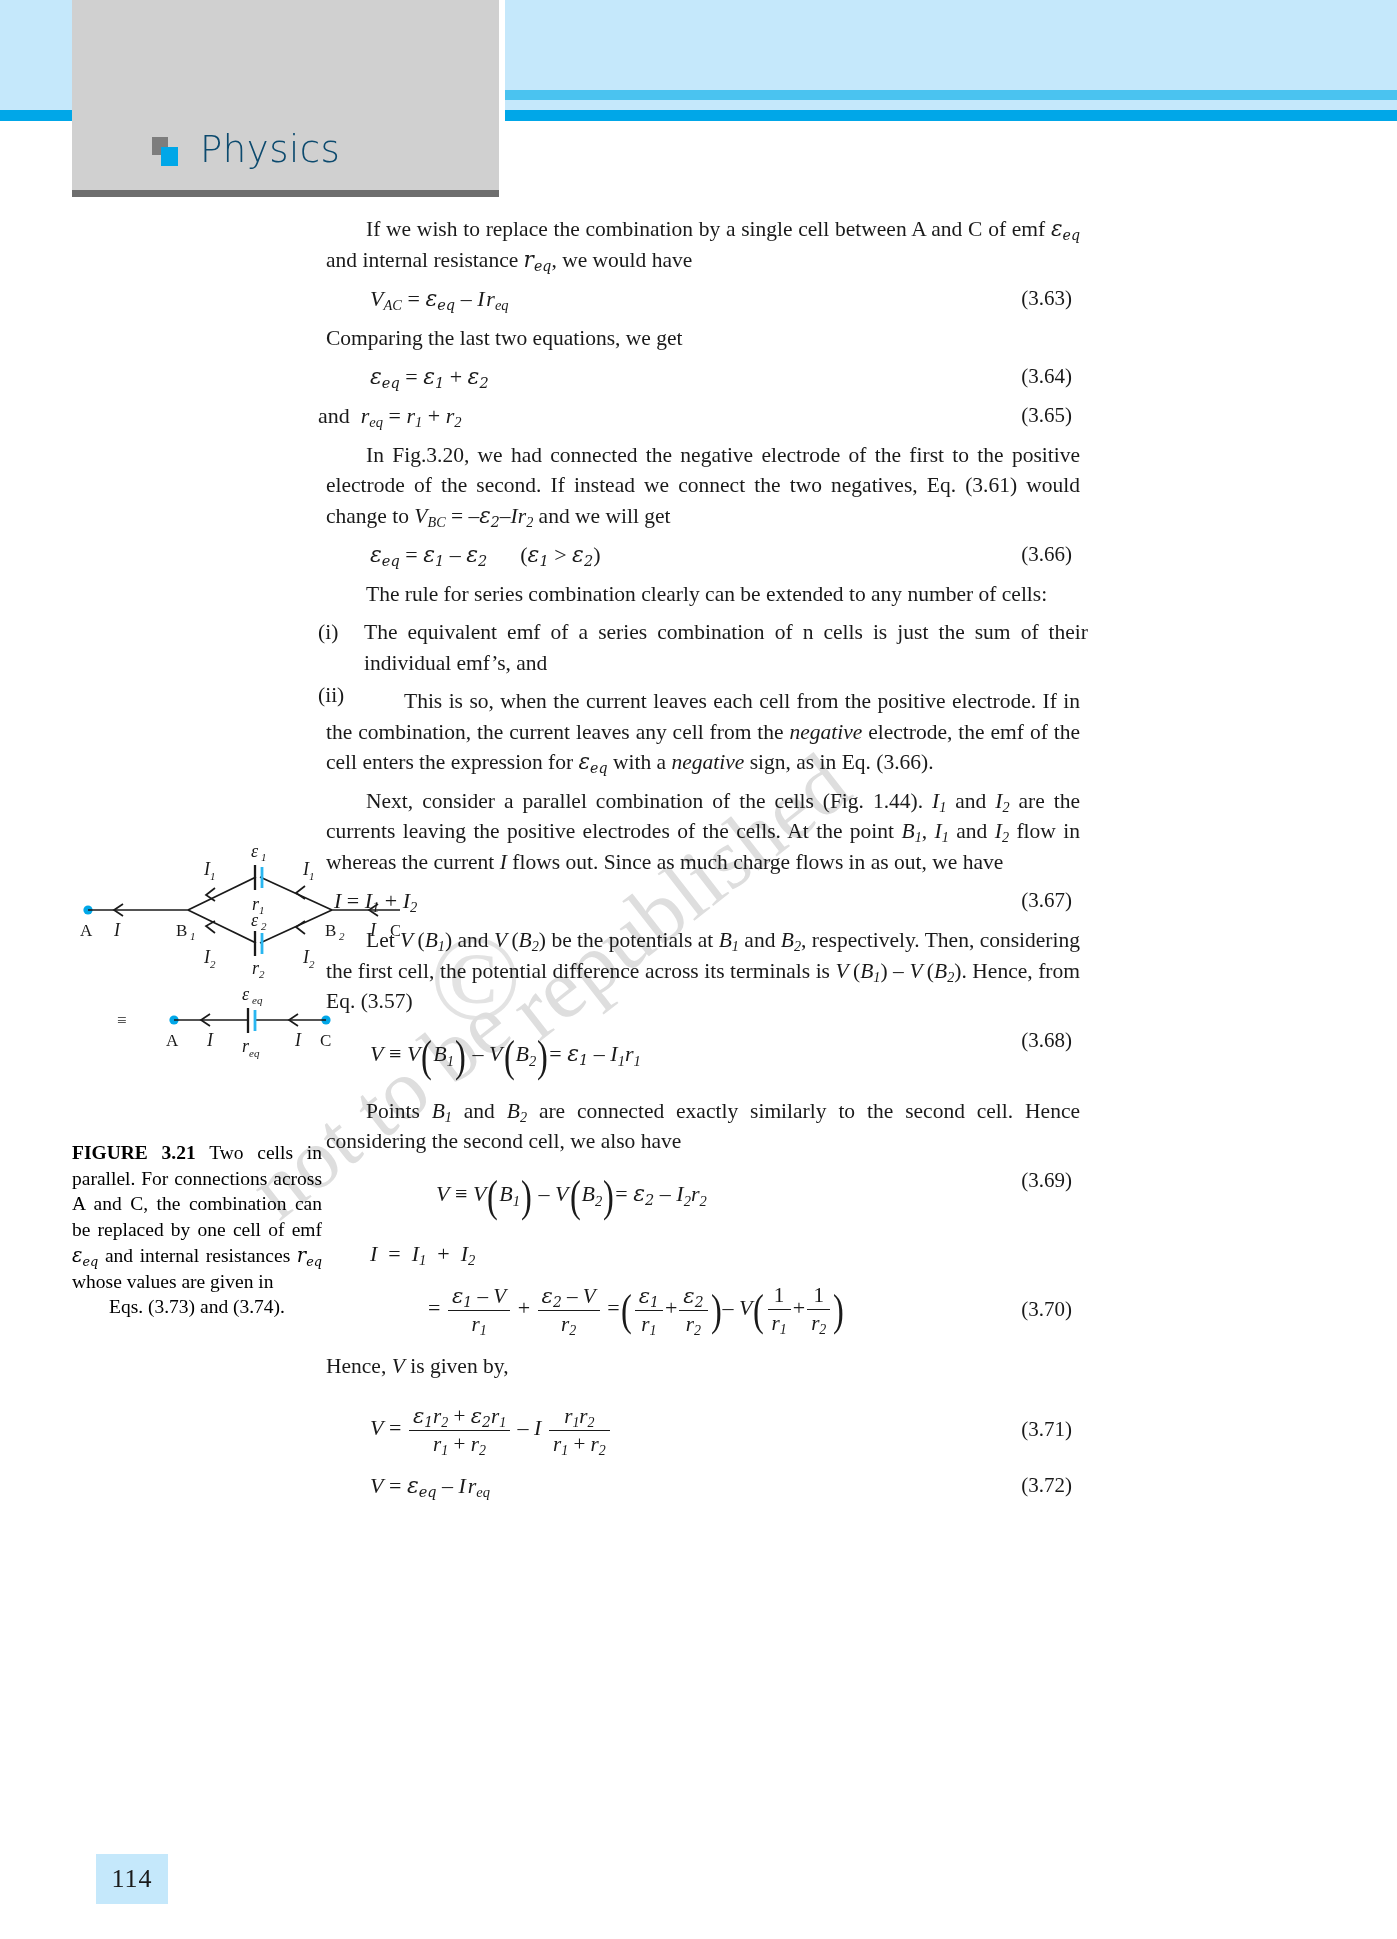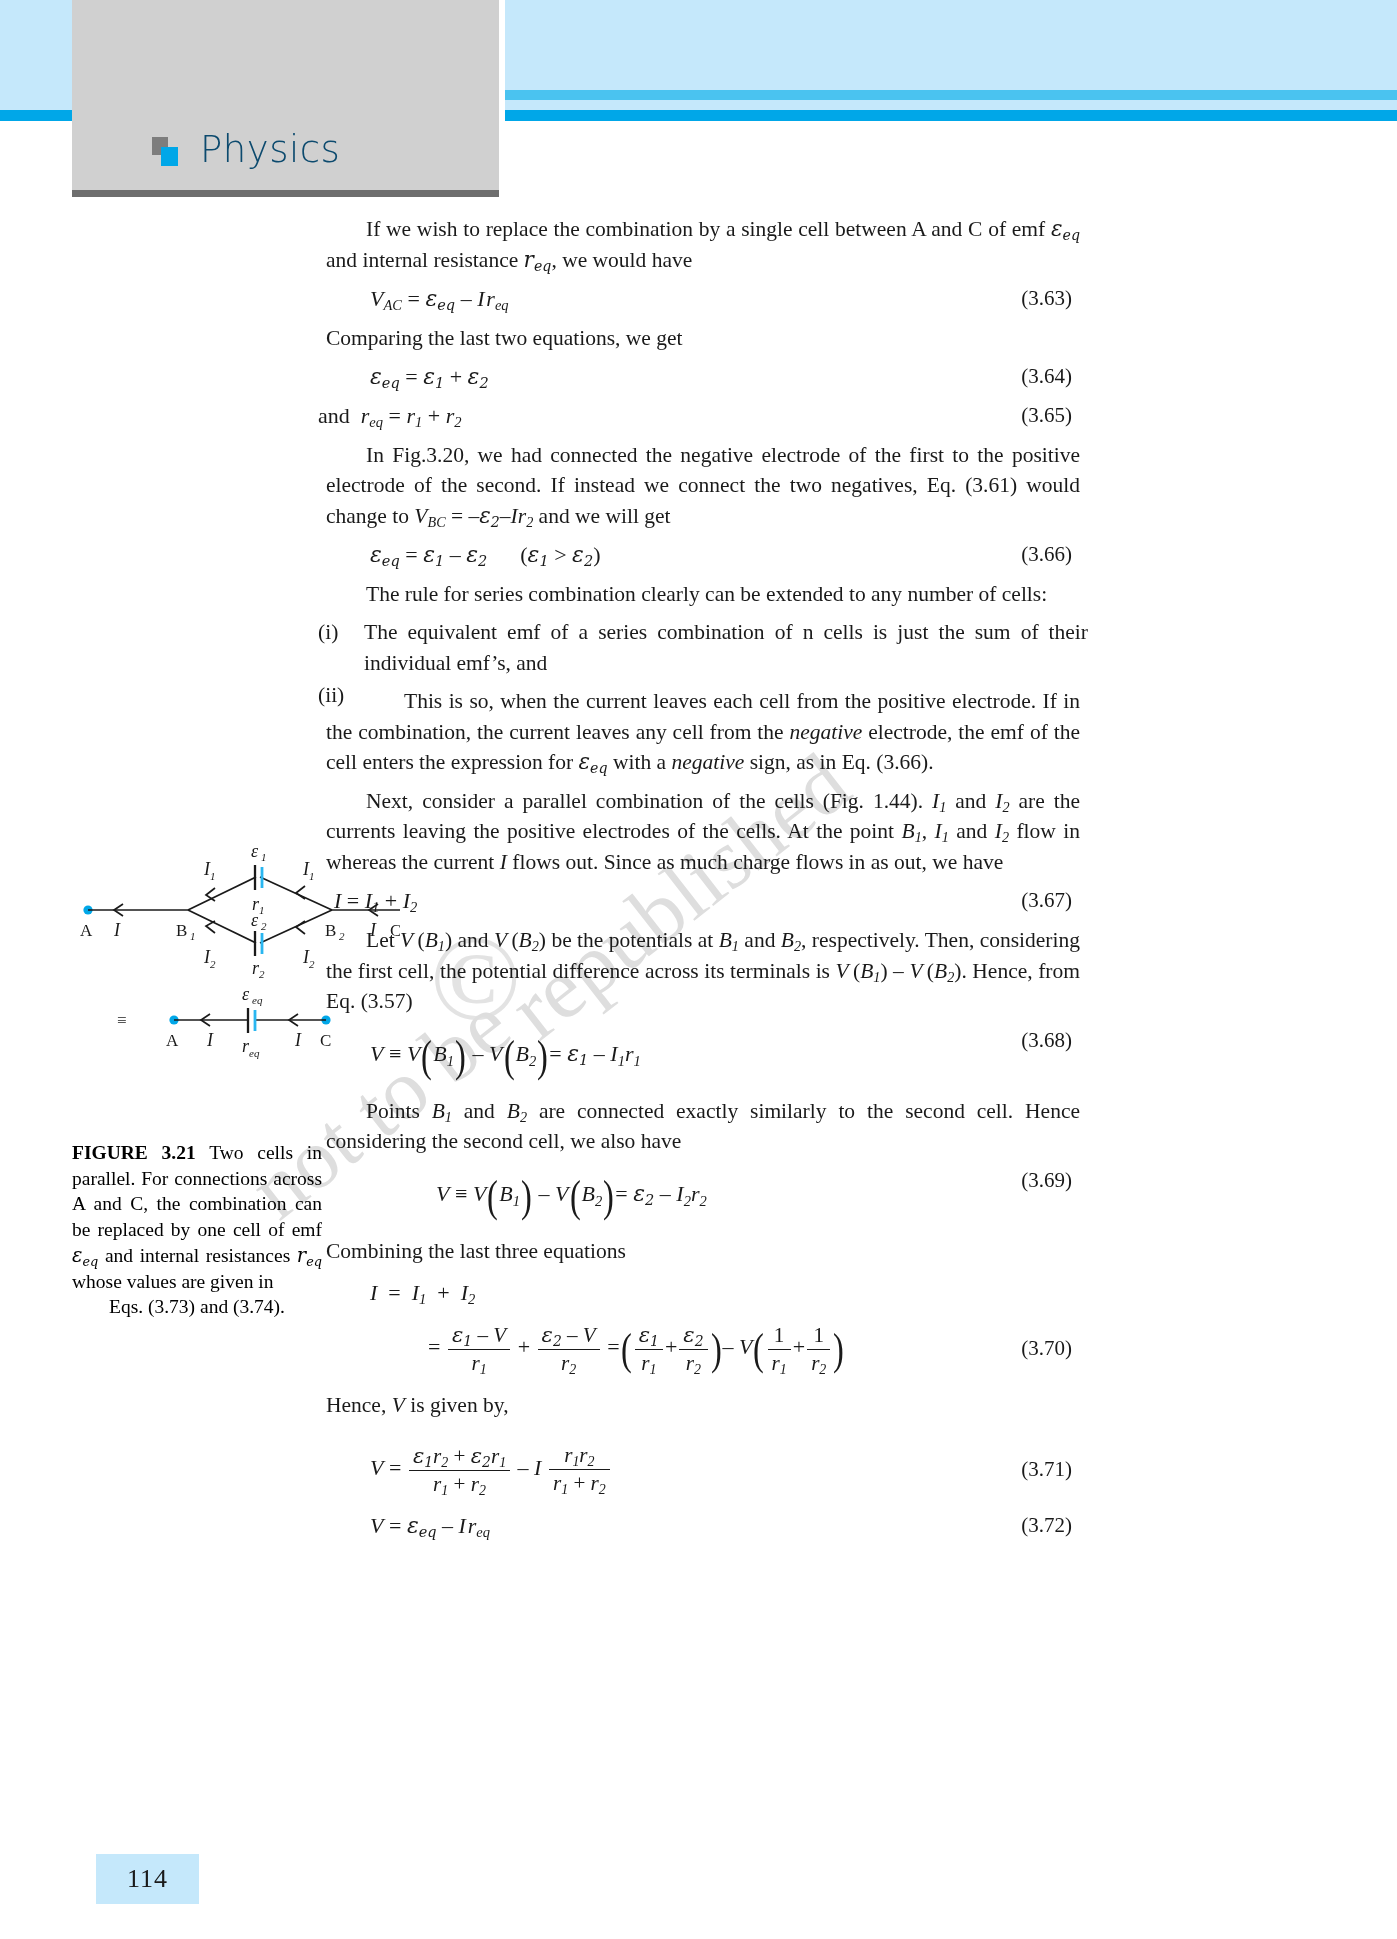--- a/index.html
+++ b/index.html
@@ -111,21 +111,21 @@
     left: 240px; top: 430px;
     font-size: 120px;
     color: #e3e3e3;
     font-family: "Liberation Serif", serif;
   }
 
   
   .page-num-box {
     position: absolute;
     left: 96px; top: 1854px;
-    width: 103px; height: 50px;
+    width: 72px; height: 50px;
     background: #c5e8fb;
     display: flex;
     align-items: center;
     justify-content: center;
   }
   .page-num-box span {
     font-size: 26px;
     color: #1a1a1a;
     letter-spacing: 1px;
   }
@@ -474,21 +474,20 @@
       cell. Hence considering the second cell, we also have
     </p>
 
     <div class="eqline pad-l-50" style="padding-left:118px;">
       <span class="eqbody">
         <i class="v">V</i> ≡ <i class="v">V</i><span class="paren-big">(</span><i class="v">B</i><sub>1</sub><span class="paren-big">)</span> – <i class="v">V</i><span class="paren-big">(</span><i class="v">B</i><sub>2</sub><span class="paren-big">)</span>= <span class="eps">ε<sub>2</sub></span> – <i class="v">I</i><sub>2</sub><i class="v">r</i><sub>2</sub>
       </span>
       <span class="eqno">(3.69)</span>
     </div>
 
-    <p class="para">Combining the last three equations</p>
 
     <div class="stack-eq">
       <div class="pad-l-50" style="margin-bottom:16px;">
         <i class="v">I</i> &nbsp;=&nbsp; <i class="v">I</i><sub>1</sub> &nbsp;+&nbsp; <i class="v">I</i><sub>2</sub>
       </div>
       <div style="padding-left:110px; position:relative;">
         =
         <span class="frac">
           <span class="num"><span class="eps">ε<sub>1</sub></span> – <i class="v">V</i></span>
           <span class="den"><i class="v">r</i><sub>1</sub></span>

